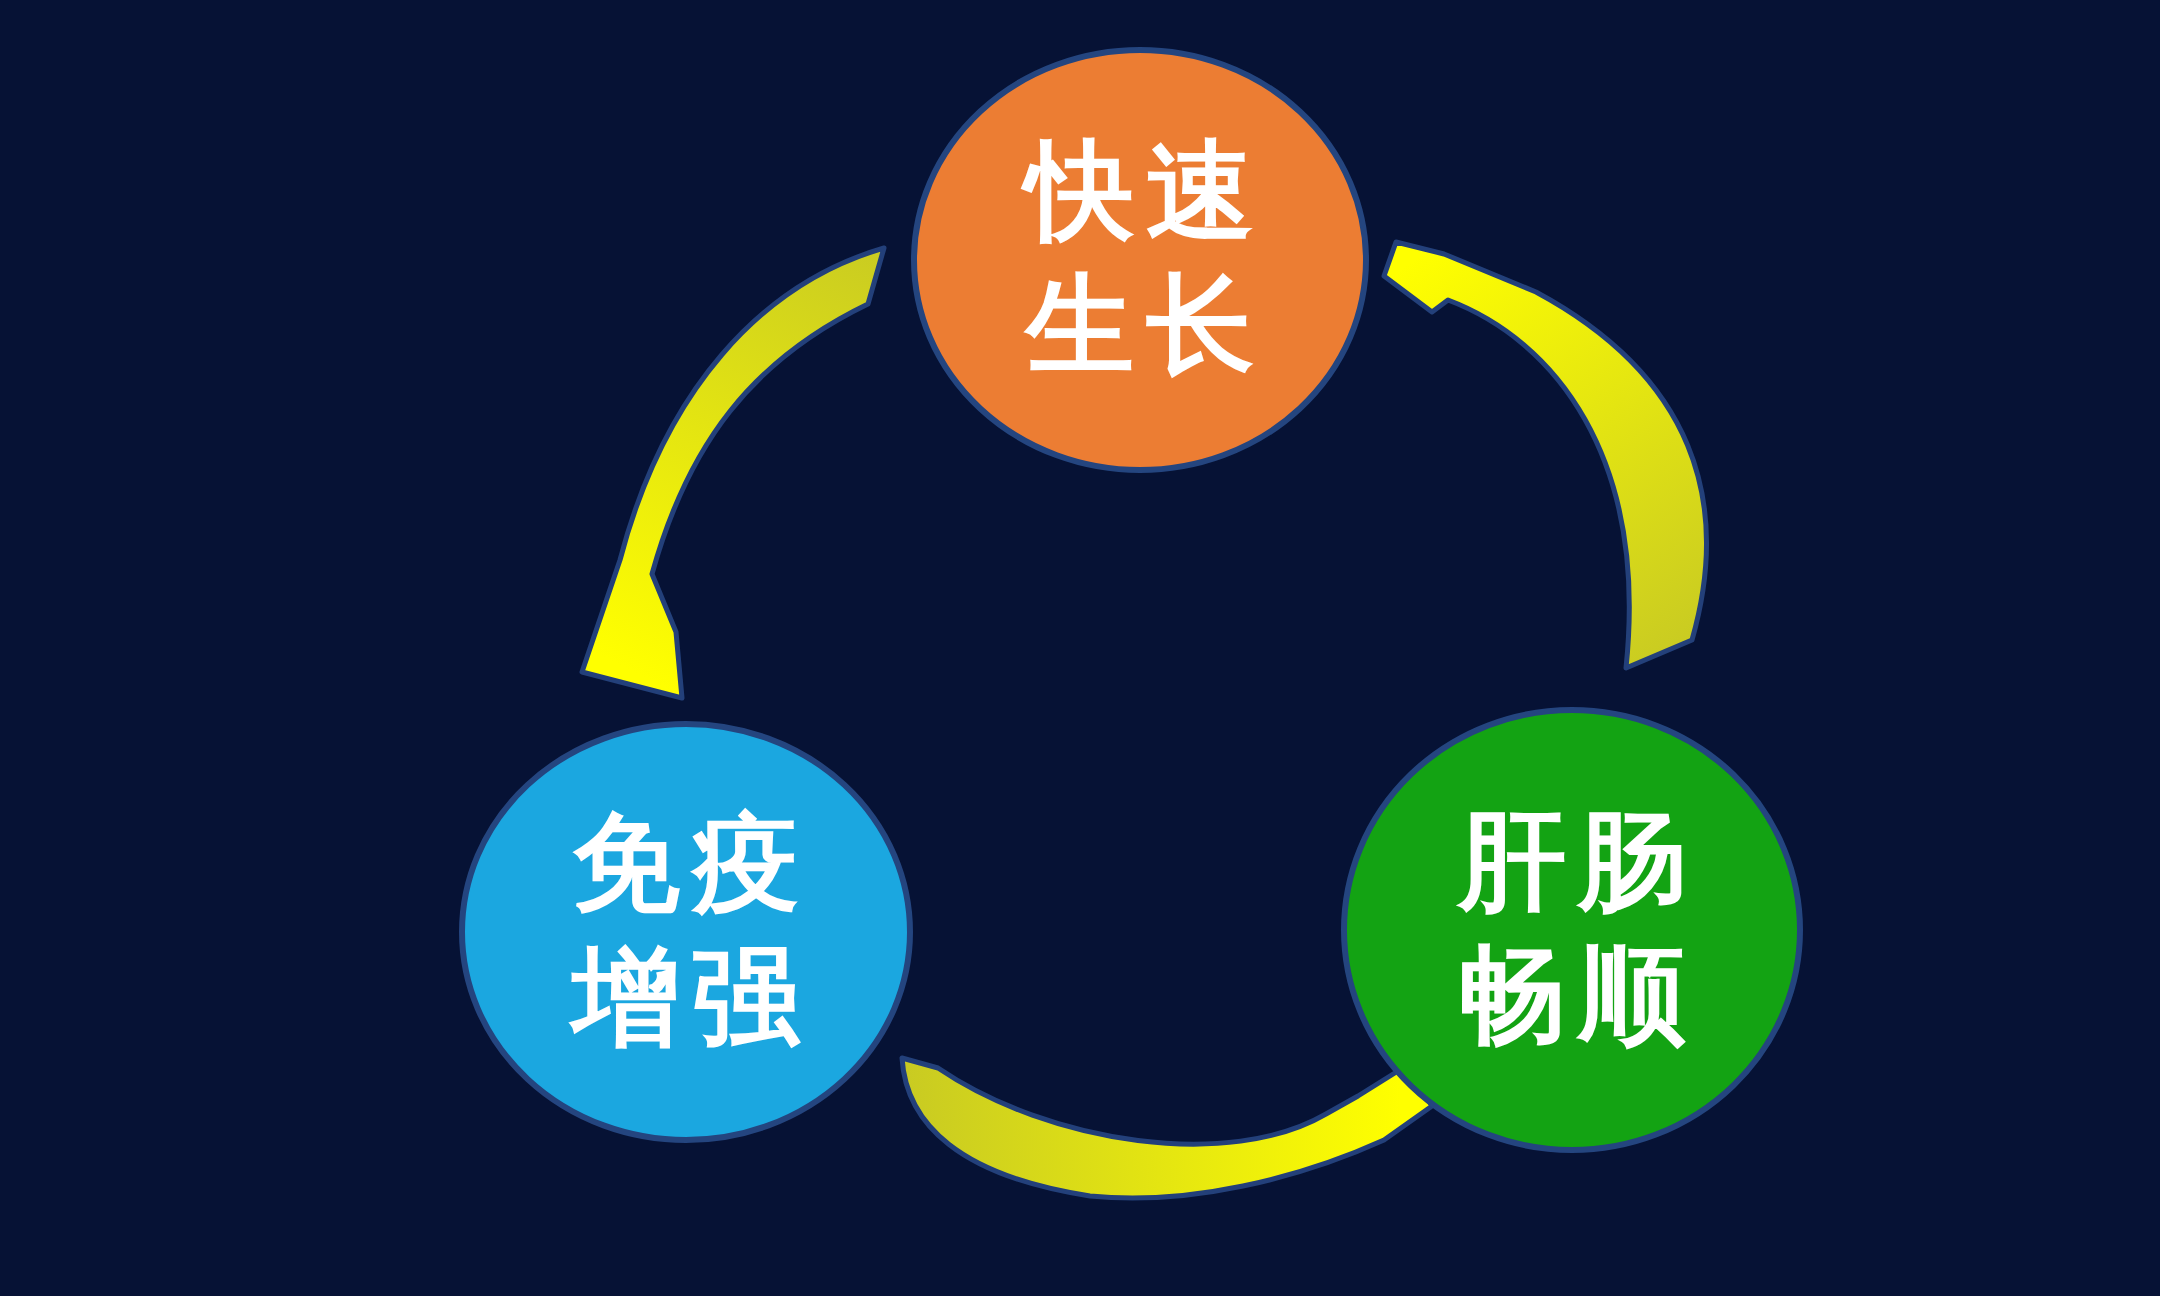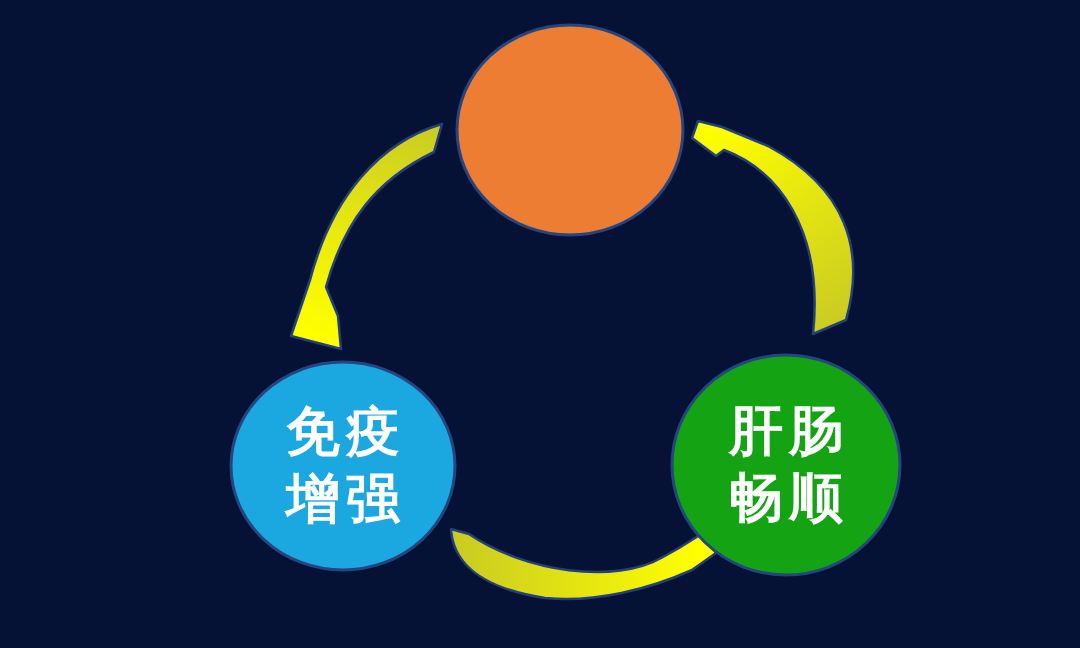--- a/index.html
+++ b/index.html
@@ -94,20 +94,24 @@
              L 716 156
              L 724 150
              C 777 170, 824 228, 813 334
              Z" fill="url(#gradR)" stroke-width="2.5" stroke-linejoin="round" stroke="#23407A"></path>
 
     <ellipse cx="570" cy="130" rx="113" ry="105" stroke-width="3" fill="#EC7D33" stroke="#24457F"></ellipse>
     <ellipse cx="343" cy="466" rx="112" ry="104" stroke-width="3" fill="#1BA7E0" stroke="#24457F"></ellipse>
     <ellipse cx="786" cy="465" rx="114" ry="110" stroke-width="3" fill="#13A313" stroke="#24457F"></ellipse>
   </svg>
 
+  <div class="label label-top">
+    <span>快速</span>
+    <span>生长</span>
+  </div>
   <div class="label label-right">
     <span>肝肠</span>
     <span>畅顺</span>
   </div>
   <div class="label label-left">
     <span>免疫</span>
     <span>增强</span>
   </div>
 
 </div>

